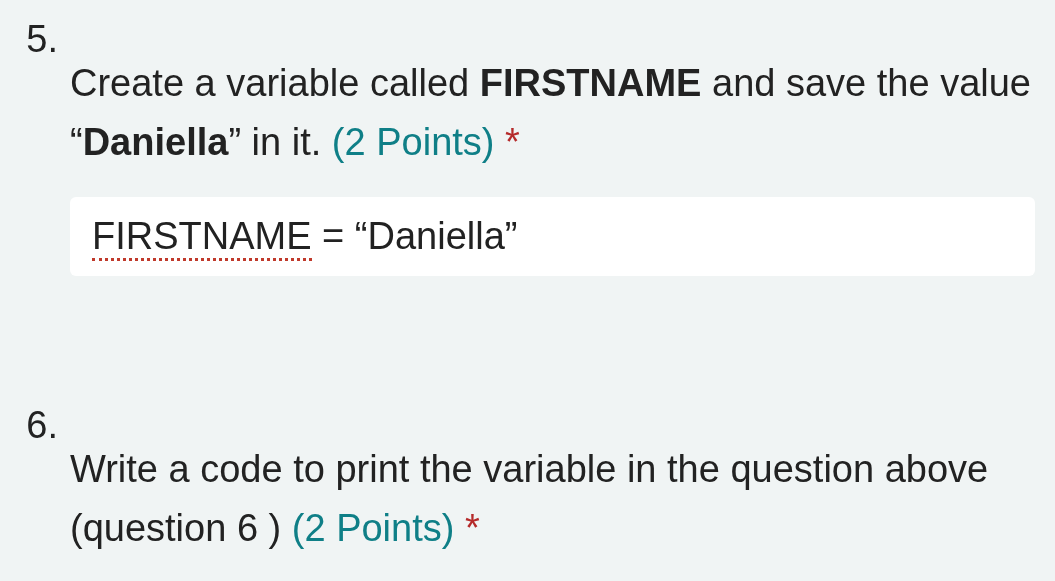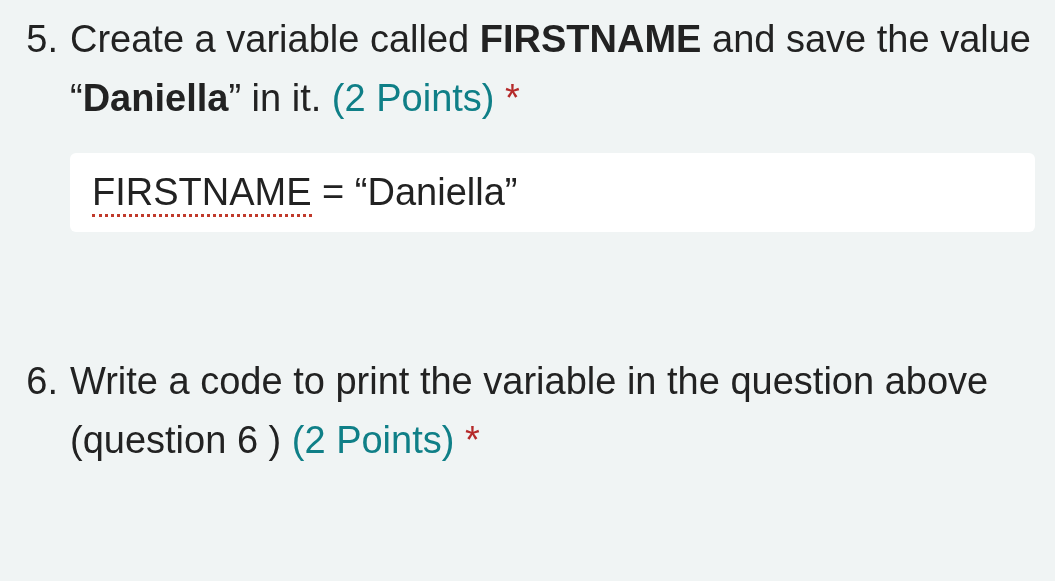--- a/index.html
+++ b/index.html
@@ -25,20 +25,21 @@
       line-height: 1.55;
     }
     .q-number {
       width: 50px;
       flex-shrink: 0;
       text-align: right;
       padding-right: 12px;
     }
     .q-text {
       flex: 1;
+      margin-top: 44px;
     }
     .bold {
       font-weight: 700;
     }
     .points {
       color: #0f7f87;
     }
     .asterisk {
       color: #b52a2a;
     }

